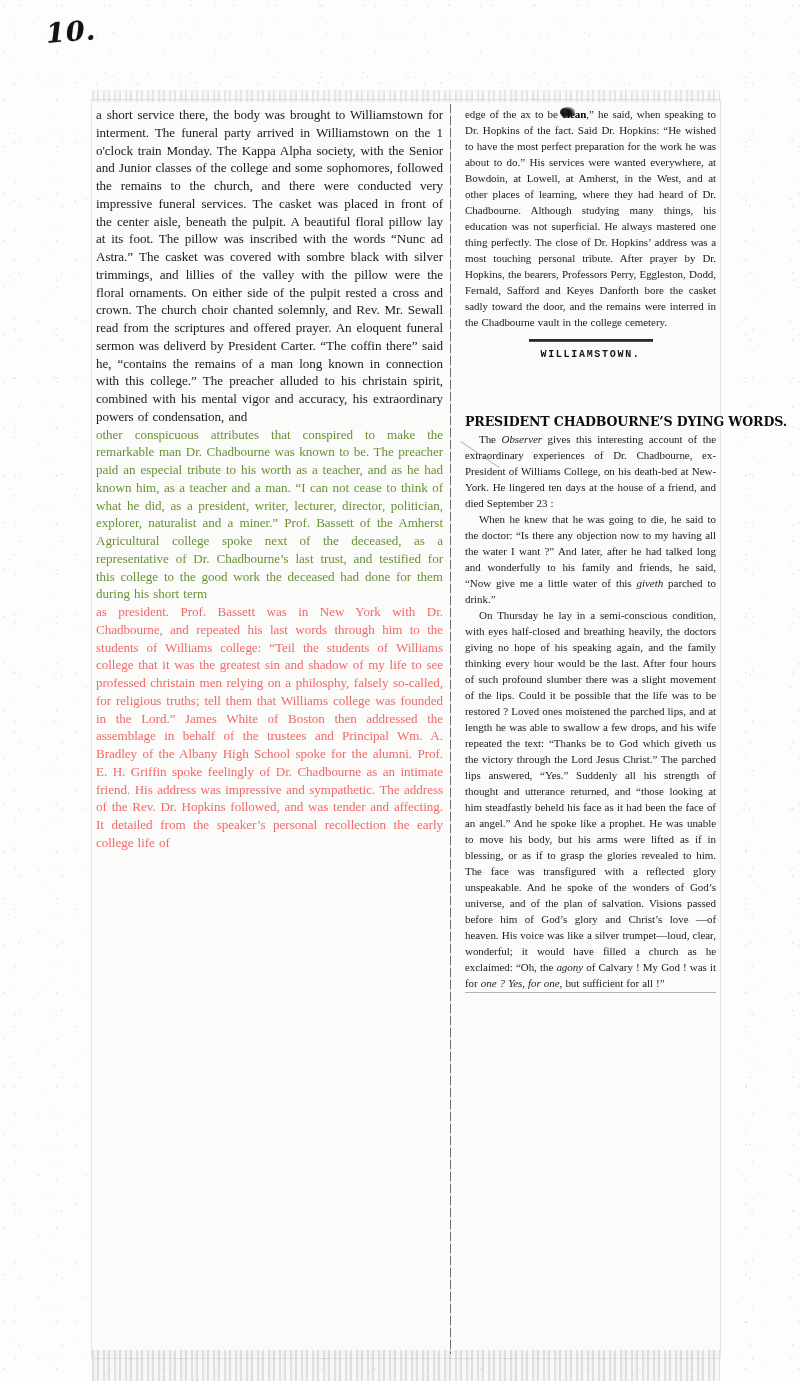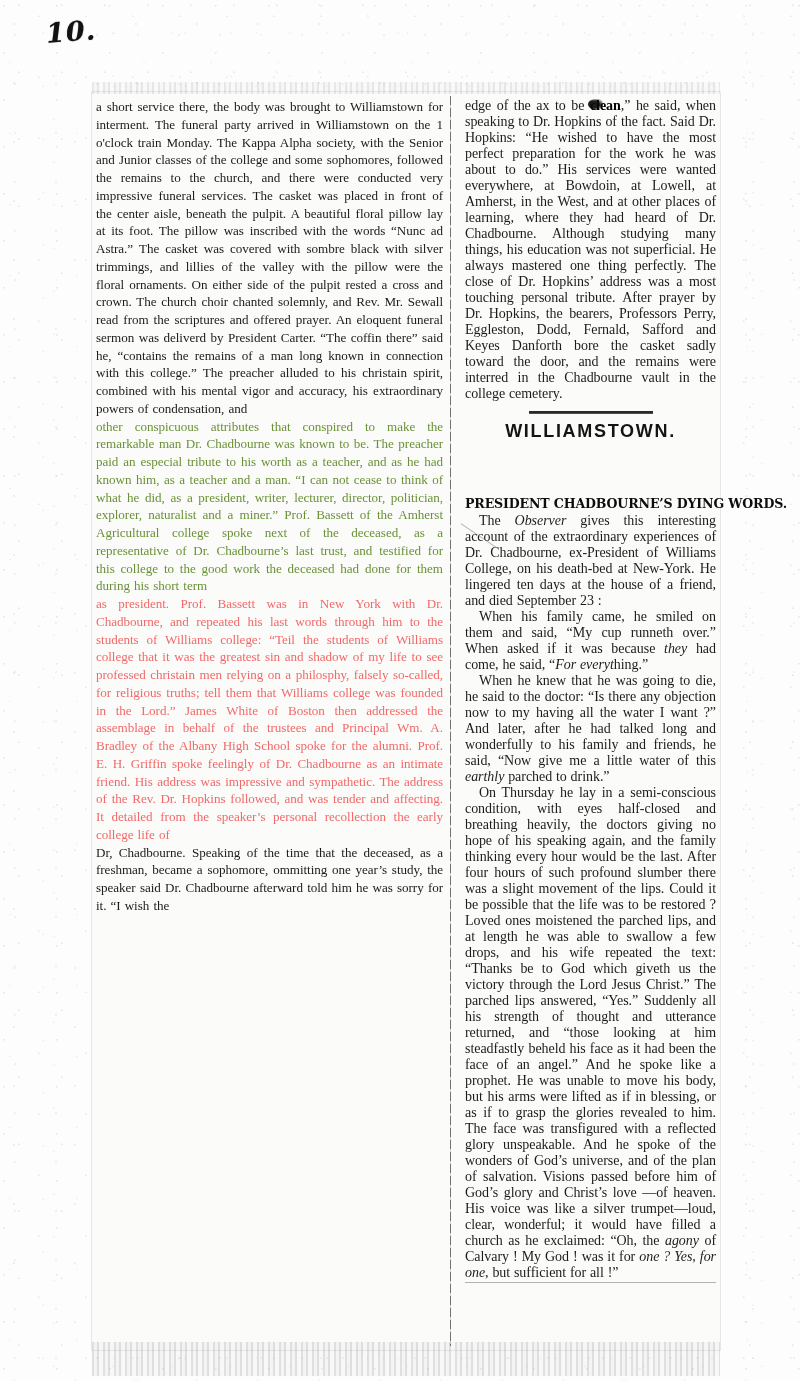--- a/index.html
+++ b/index.html
@@ -51,21 +51,21 @@
     color: #121212;
     letter-spacing: 1px;
     transform: rotate(-4deg);
     text-shadow: 0 0 1px rgba(0,0,0,.5);
   }
 
   
   #clipping {
     position: absolute;
     left: 92px;
-    top: 92px;
+    top: 100px;
     width: 628px;
     height: 1258px;
     background: #fbfbfa;
     box-shadow: 0 0 0 .5px rgba(120,120,120,.35);
   }
   
   .clip-edge {
     position: absolute;
     left: 0;
     width: 100%;
@@ -114,42 +114,42 @@
     text-justify: inter-word;
     hyphens: manual;
   }
   .column.left .para {
     font-size: 13.1px;
     line-height: 17.75px;
     letter-spacing: -.05px;
     word-spacing: .9px;
   }
   .column.right .para {
-    font-size: 14px;
+    font-size: 11px;
     line-height: 16.0px;
     letter-spacing: -.05px;
     word-spacing: .4px;
   }
   .para.indent { text-indent: 14px; }
 
   
   .faded-1 { color: #4d7c0f; opacity: .84; }
   .faded-2 { color: #ef4444; opacity: .80; }
 
   
   #williamstown-rule {
     width: 124px;
     height: 0;
     margin: 9px auto 7px auto;
     border-top: 2px solid #2a2a2a;
     border-bottom: 1px solid #4d4d4d;
   }
   #williamstown-head {
-    font-family: Liberation Sans, sans-serif;
-    font-size: 18px;
+    font-family: Liberation Mono, monospace;
+    font-size: 10px;
     font-weight: 700;
     letter-spacing: 1.7px;
     text-align: center;
     color: #141414;
     margin: 0 0 4px 0;
   }
   #dying-words-head {
     font-family: "DejaVu Serif", serif;
     font-size: 12.6px;
     font-weight: 700;
@@ -214,42 +214,40 @@
     <div id="columns">
 
       <div class="column left">
 
         <p class="para">a short service there, the body was brought to Williamstown for interment. The funeral party arrived in Williamstown on the 1 o'clock train Monday. The Kappa Alpha society, with the Senior and Junior classes of the college and some sophomores, followed the remains to the church, and there were conducted very impressive funeral services. The casket was placed in front of the center aisle, beneath the pulpit. A beautiful floral pillow lay at its foot. The pillow was inscribed with the words “Nunc ad Astra.” The casket was covered with sombre black with silver trimmings, and lillies of the valley with the pillow were the floral ornaments. On either side of the pulpit rested a cross and crown. The church choir chanted solemnly, and Rev. Mr. Sewall read from the scriptures and offered prayer. An eloquent funeral sermon was deliverd by President Carter. “The coffin there” said he, “contains the remains of a man long known in connection with this college.” The preacher alluded to his christain spirit, combined with his mental vigor and accuracy, his extraordinary powers of condensation, and</p>
 
         <p class="para faded-1">other conspicuous attributes that conspired to make the remarkable man Dr. Chadbourne was known to be. The preacher paid an especial tribute to his worth as a teacher, and as he had known him, as a teacher and a man. “I can not cease to think of what he did, as a president, writer, lecturer, director, politician, explorer, naturalist and a miner.” Prof. Bassett of the Amherst Agricultural college spoke next of the deceased, as a representative of Dr. Chadbourne’s last trust, and testified for this college to the good work the deceased had done for them during his short term</p>
 
         <p class="para faded-2">as president. Prof. Bassett was in New York with Dr. Chadbourne, and repeated his last words through him to the students of Williams college: “Teil the students of Williams college that it was the greatest sin and shadow of my life to see professed christain men relying on a philosphy, falsely so-called, for religious truths; tell them that Williams college was founded in the Lord.” James White of Boston then addressed the assemblage in behalf of the trustees and Principal Wm. A. Bradley of the Albany High School spoke for the alumni. Prof. E. H. Griffin spoke feelingly of Dr. Chadbourne as an intimate friend. His address was impressive and sympathetic. The address of the Rev. Dr. Hopkins followed, and was tender and affecting. It detailed from the speaker’s personal recollection the early college life of</p>
 
-        <p class="para">Dr, Chadbourne. Speaking of the time that the deceased, as a freshman, became a sophomore, ommitting one year’s study, the speaker said Dr. Chadbourne afterward told him he was sorry for it. “I wish the</p>
       </div>
 
       <div class="column right">
 
         <p class="para"><span>edge of the ax to be </span><span class="smudge">clean</span><span>,” he said, when speaking to Dr. Hopkins of the fact. Said Dr. Hopkins: “He wished to have the most perfect preparation for the work he was about to do.” His services were wanted everywhere, at Bowdoin, at Lowell, at Amherst, in the West, and at other places of learning, where they had heard of Dr. Chadbourne. Although studying many things, his education was not superficial. He always mastered one thing perfectly. The close of Dr. Hopkins’ address was a most touching personal tribute. After prayer by Dr. Hopkins, the bearers, Professors Perry, Eggleston, Dodd, Fernald, Safford and Keyes Danforth bore the casket sadly toward the door, and the remains were interred in the Chadbourne vault in the college cemetery.</span></p>
 
         <div id="williamstown-rule"></div>
 
         <h2 id="williamstown-head">WILLIAMSTOWN.</h2>
 
         <div style="position:relative;">
           <div class="pencil-stroke" style="left:-8px; top:40px; width:46px; transform:rotate(34deg);"></div>
           <h1 id="dying-words-head">PRESIDENT CHADBOURNE’S DYING WORDS.</h1>
         </div>
 
         <p class="para indent"><span>The </span><span class="ital">Observer</span><span> gives this interesting account of the extraordinary experiences of Dr. Chadbourne, ex-President of Williams College, on his death-bed at New-York. He lingered ten days at the house of a friend, and died September 23 :</span></p>
 
-        <p class="para indent"><span>When his family came, he smiled on them and said, “My cup runneth over.” When asked if it was because </span><span class="ital">they</span><span> had come, he said, “</span><span class="ital">For everyt</span><span>hing.”</span></p>
-
-
-        <p class="para indent"><span>When he knew that he was going to die, he said to the doctor: “Is there any objection now to my having all the water I want ?” And later, after he had talked long and wonderfully to his family and friends, he said, “Now give me a little water of this </span><span class="ital">earthly</span><span> parched to drink.”</span></p>
+
+
+        <p class="para indent"><span>When he knew that he was going to die, he said to the doctor: “Is there any objection now to my having all the water I want ?” And later, after he had talked long and wonderfully to his family and friends, he said, “Now give me a little water of this </span><span class="ital">giveth</span><span> parched to drink.”</span></p>
 
         <p class="para indent"><span>On Thursday he lay in a semi-conscious condition, with eyes half-closed and breathing heavily, the doctors giving no hope of his speaking again, and the family thinking every hour would be the last. After four hours of such profound slumber there was a slight movement of the lips. Could it be possible that the life was to be restored ? Loved ones moistened the parched lips, and at length he was able to swallow a few drops, and his wife repeated the text: “Thanks be to God which giveth us the victory through the Lord Jesus Christ.” The parched lips answered, “Yes.” Suddenly all his strength of thought and utterance returned, and “those looking at him steadfastly beheld his face as it had been the face of an angel.” And he spoke like a prophet. He was unable to move his body, but his arms were lifted as if in blessing, or as if to grasp the glories revealed to him. The face was transfigured with a reflected glory unspeakable. And he spoke of the wonders of God’s universe, and of the plan of salvation. Visions passed before him of God’s glory and Christ’s love —of heaven. His voice was like a silver trumpet—loud, clear, wonderful; it would have filled a church as he exclaimed: “Oh, the </span><span class="ital">agony</span><span> of Calvary ! My God ! was it for </span><span class="ital">one ? Yes, for one</span><span>, but sufficient for all !”</span></p>
 
         <div id="right-bottom-rule"></div>
       </div>
 
     </div>
   </div>
 </div>
 

